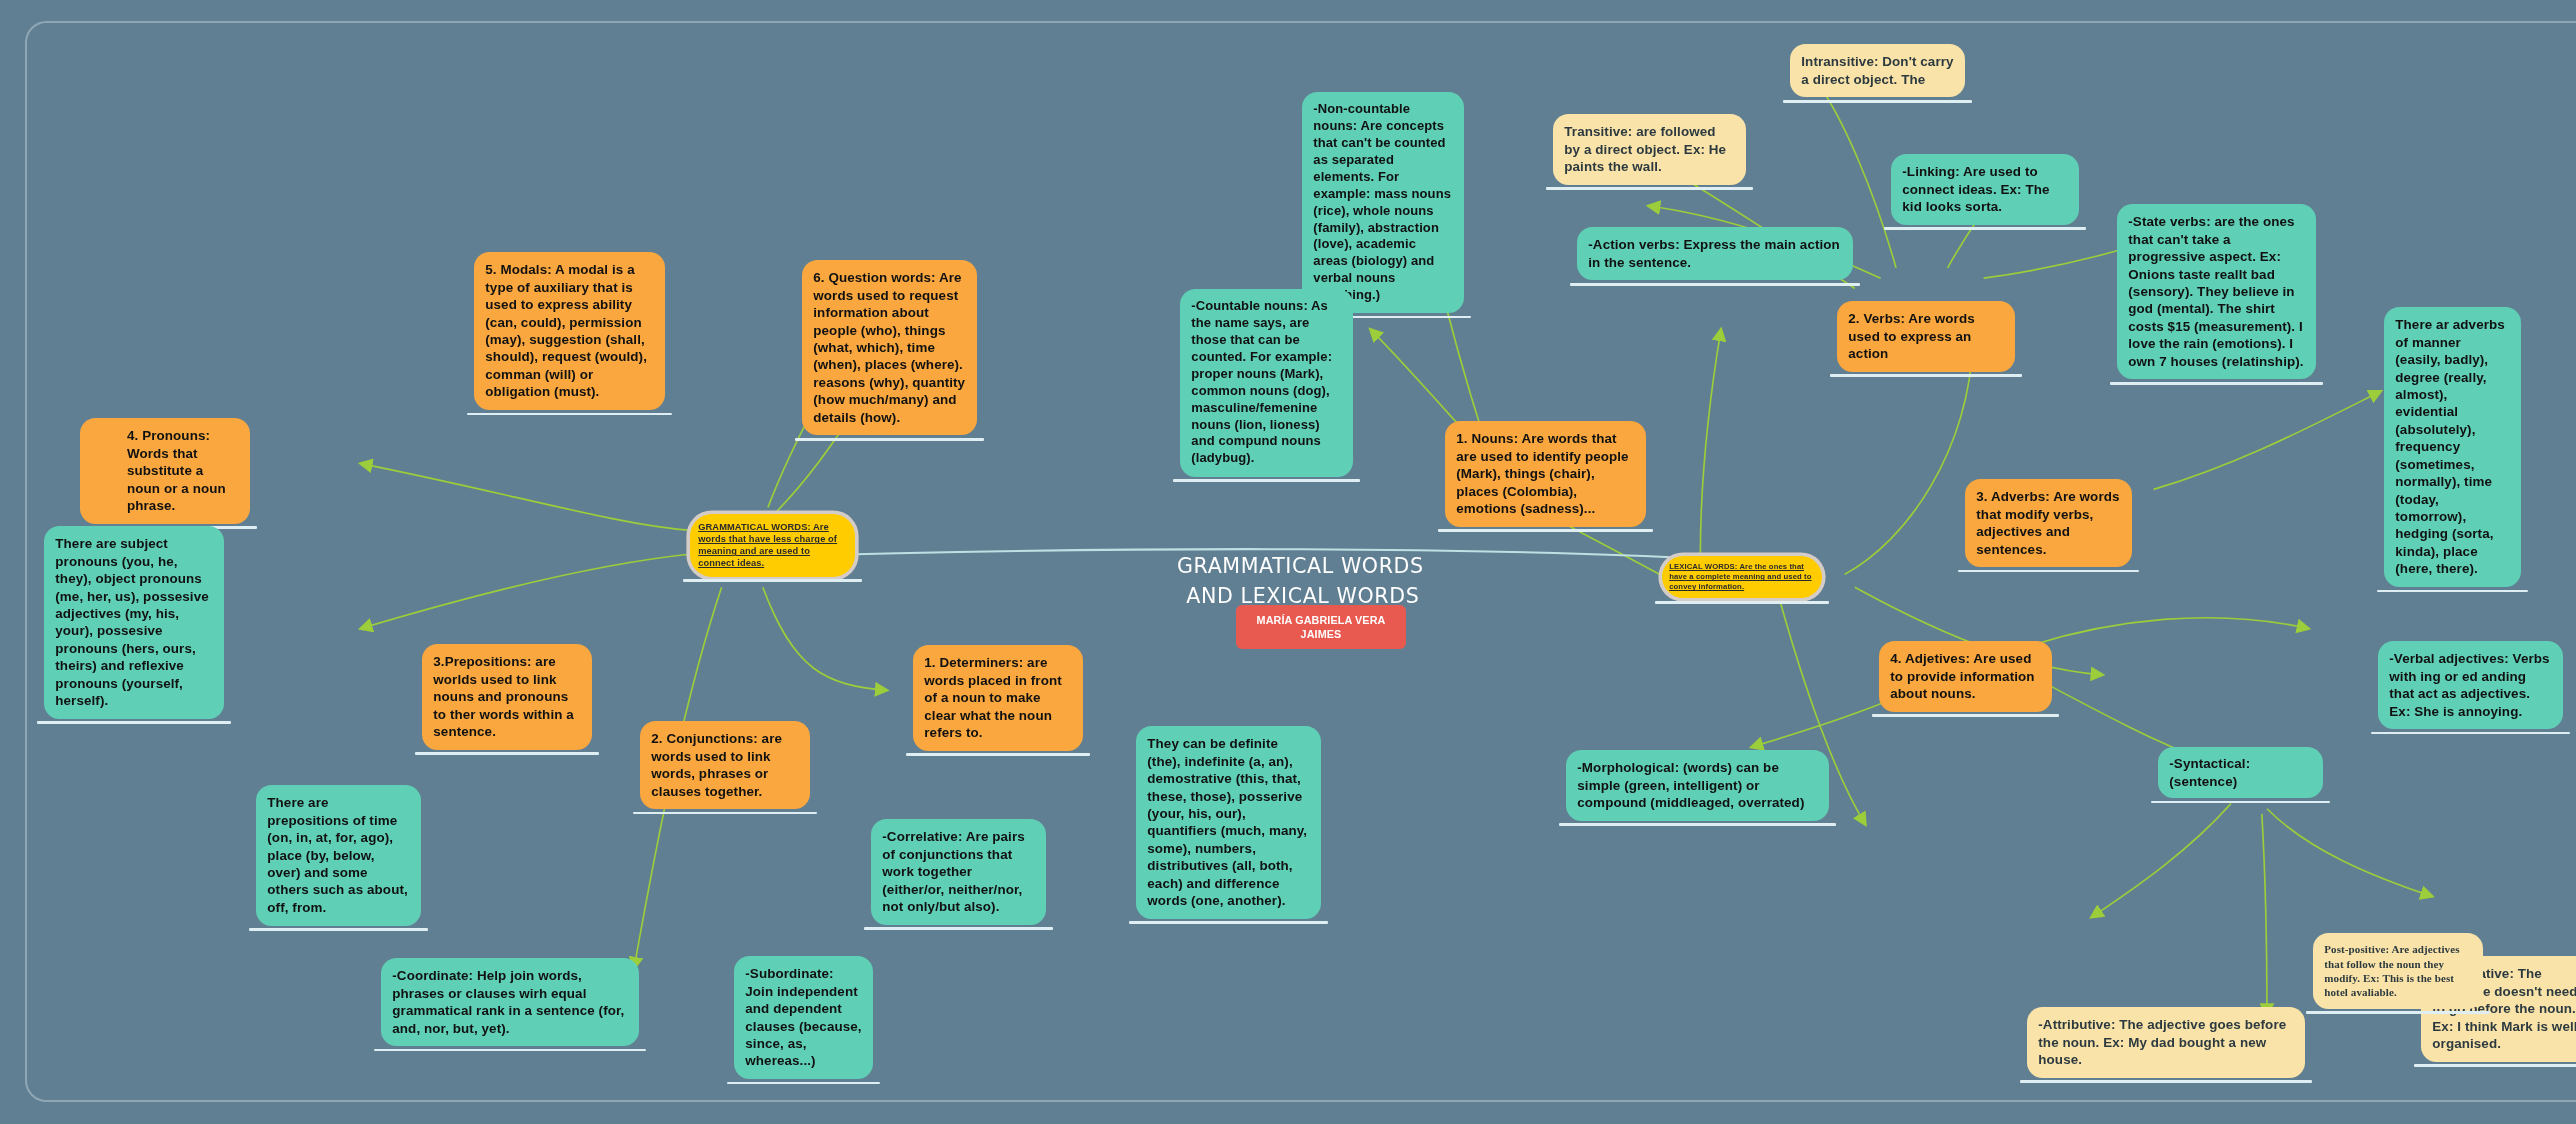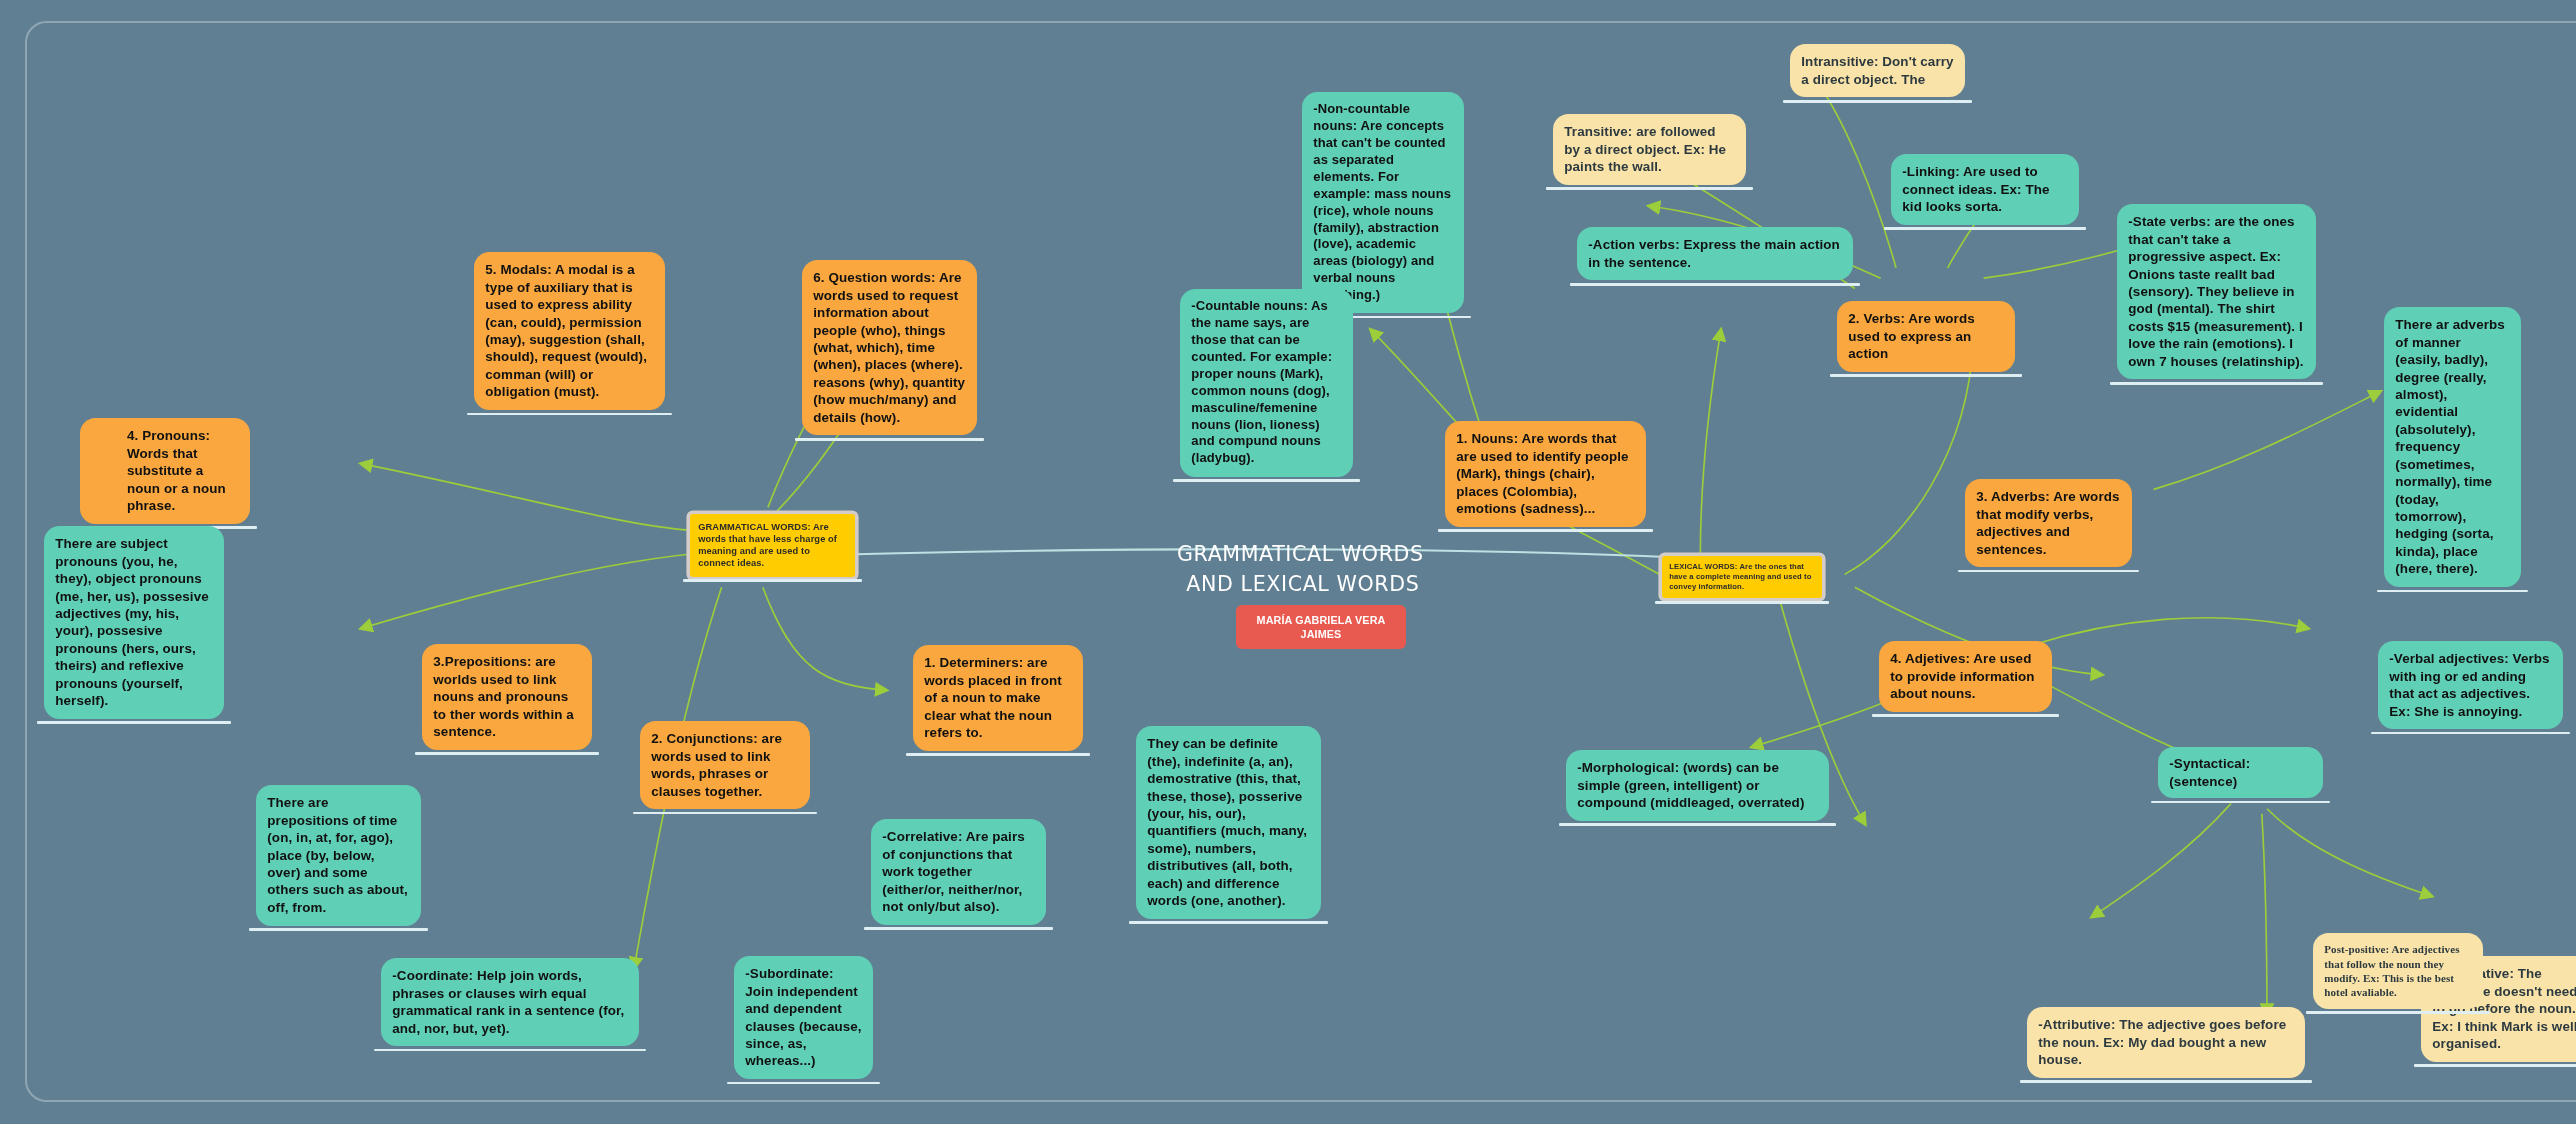--- a/index.html
+++ b/index.html
@@ -51,31 +51,32 @@
     right: -7.2px;
     bottom: -5.2px;
     height: 2.6px;
     background: #dfeef2;
     border-radius: 1px;
   }
   .teal   { background: #5fcfb6; }
   .orange { background: #f9a73e; }
   .cream  { background: #fae3a8; color: #2c3a40; }
   .yellow { background: #ffcc00; color: #2b2b2b;
-            box-shadow: 0 0 0 3.6px #d4ccc8; border-radius: 3px; }
+            box-shadow: 0 0 0 3.6px #d4ccc8; border-radius: 22px; text-decoration: underline; }
   .red    { background: #e8594f; color: #ffffff; border-radius: 6.2px;
             text-align: center; font-weight: bold; }
   .center-title {
     position: absolute;
     color: #ffffff;
     font-family: "DejaVu Sans", sans-serif;
     font-weight: normal;
     letter-spacing: 0.6px;
     line-height: 1.45;
     z-index: 3;
+    margin-top: 12px;
   }
   .hand { font-family: "DejaVu Sans", sans-serif; }
 </style>
 </head>
 <body>
 
 <div id="canvas">
 
   <div id="frame"></div>
 

